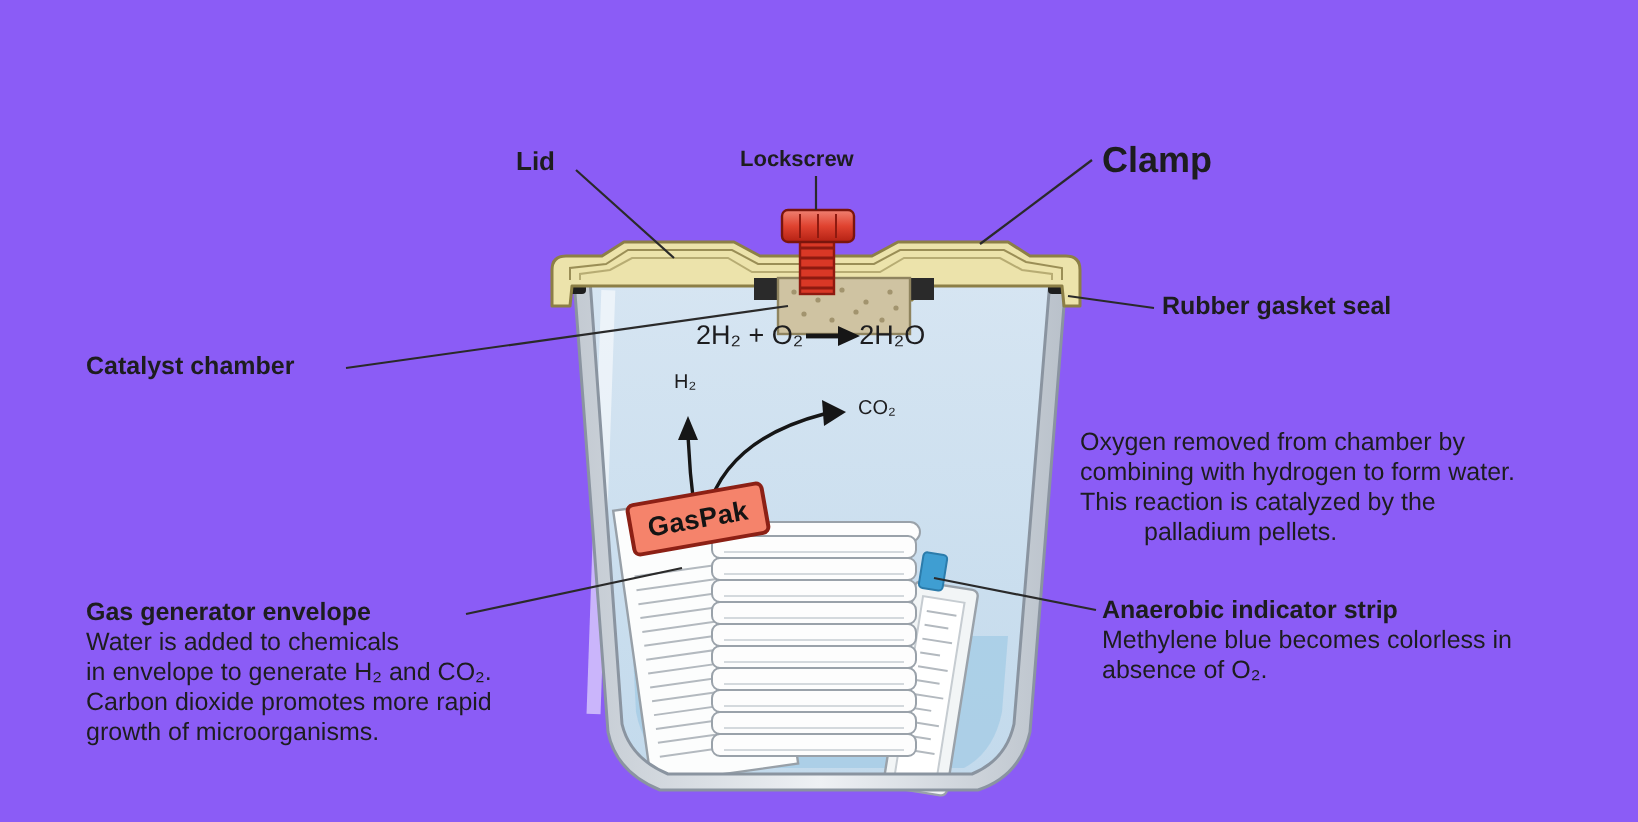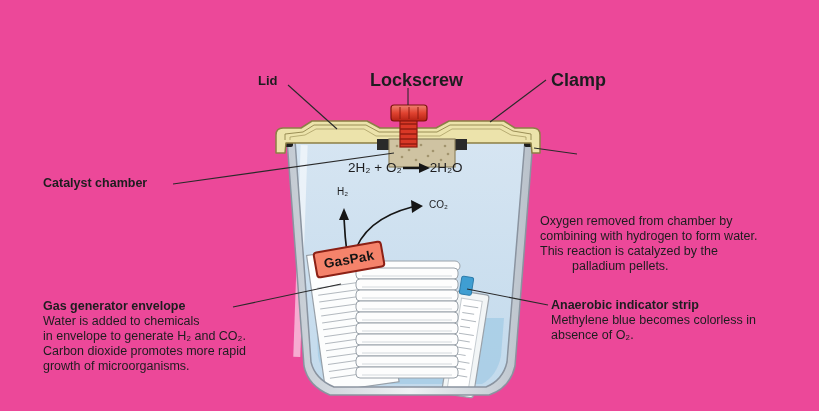--- a/index.html
+++ b/index.html
@@ -1,17 +1,17 @@
 <!DOCTYPE html>
 <html><head>
 <meta charset="utf-8">
 <style>
   html,body{margin:0;padding:0;background:#ffffff;}
   #canvas{
-    position:relative;width:819px;height:411px;background:#ec4899;overflow:hidden;
+    position:relative;width:819px;height:411px;background:#8b5cf6;overflow:hidden;
     font-family:"Liberation Sans", sans-serif;color:#1d1d1f;
   }
   #art{position:absolute;left:0;top:0;z-index:0;}
   .txt{position:absolute;z-index:2;white-space:nowrap;font-size:12.5px;line-height:15.4px;color:#1d1d1f;}
   .bold{font-weight:700;}
   .eq{font-size:13.5px;display:flex;align-items:center;gap:0;}
   .gas{font-size:10px;}
   .gaspak{
     position:absolute;z-index:2;left:314px;top:246px;width:66px;height:23px;
     background:#f5836b;border:2px solid #8c2015;border-radius:4px;
@@ -179,22 +179,23 @@
       <line x1="408" y1="88" x2="408" y2="105"></line>
       <line x1="546" y1="80" x2="490" y2="122"></line>
       <line x1="534" y1="148" x2="577" y2="154"></line>
       <line x1="173" y1="184" x2="394" y2="153"></line>
       <line x1="233" y1="307" x2="341" y2="284"></line>
       <line x1="467" y1="289" x2="548" y2="305"></line>
     </g>
   </svg>
 
   <div class="txt bold" style="left:258px;top:73px;font-size:13px;">Lid</div>
-  <div class="txt bold" style="left:370px;top:73px;font-size:18px;">Lockscrew</div>
+  <div class="txt bold" style="left:370px;top:73px;font-size:11px;">Lockscrew</div>
   <div class="txt bold" style="left:551px;top:73px;font-size:18px;">Clamp</div>
+  <div class="txt bold" style="left:581px;top:146px;">Rubber gasket seal</div>
 
   <div class="txt bold" style="left:43px;top:176px;">Catalyst chamber</div>
 
   <div class="txt eq" style="left:348px;top:160px;">
     <span>2H₂ + O₂</span>
     <svg width="28" height="12" viewBox="0 0 28 12">
       <line x1="1" y1="6" x2="17" y2="6" stroke="#161616" stroke-width="2.4"></line>
       <polygon points="17,1 28,6 17,11" fill="#161616"></polygon>
     </svg>
     <span>2H₂O</span>

